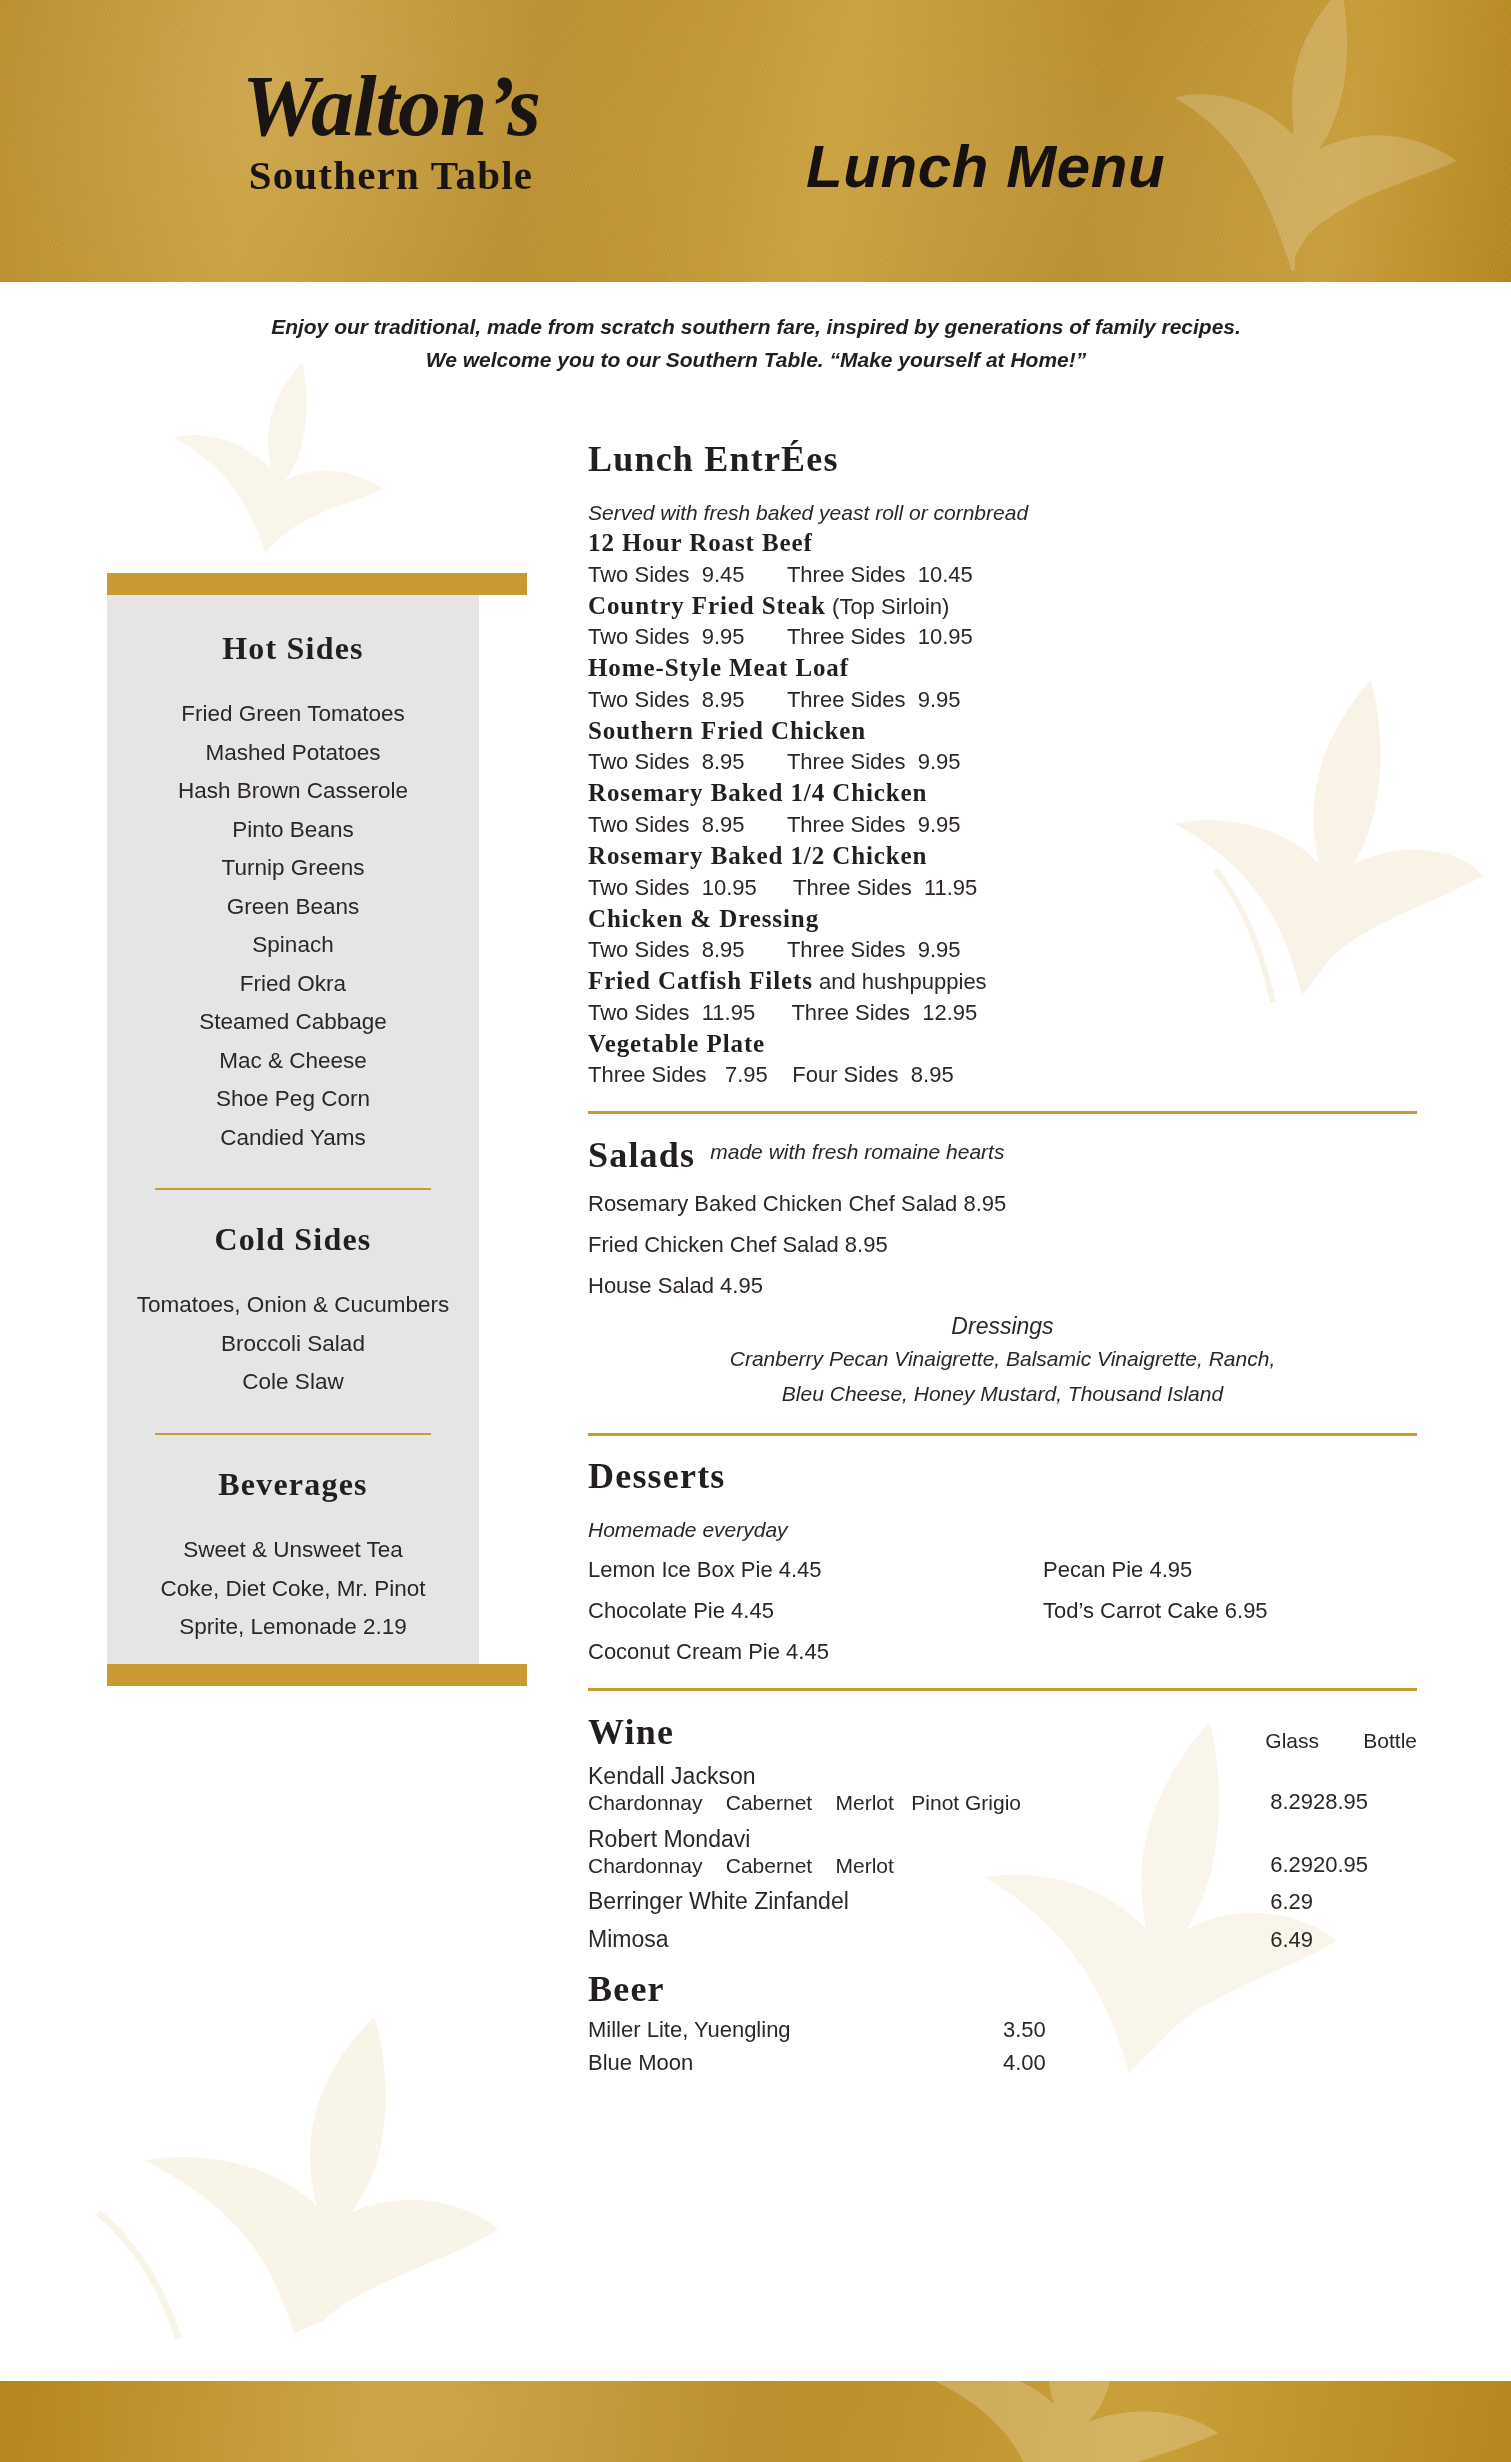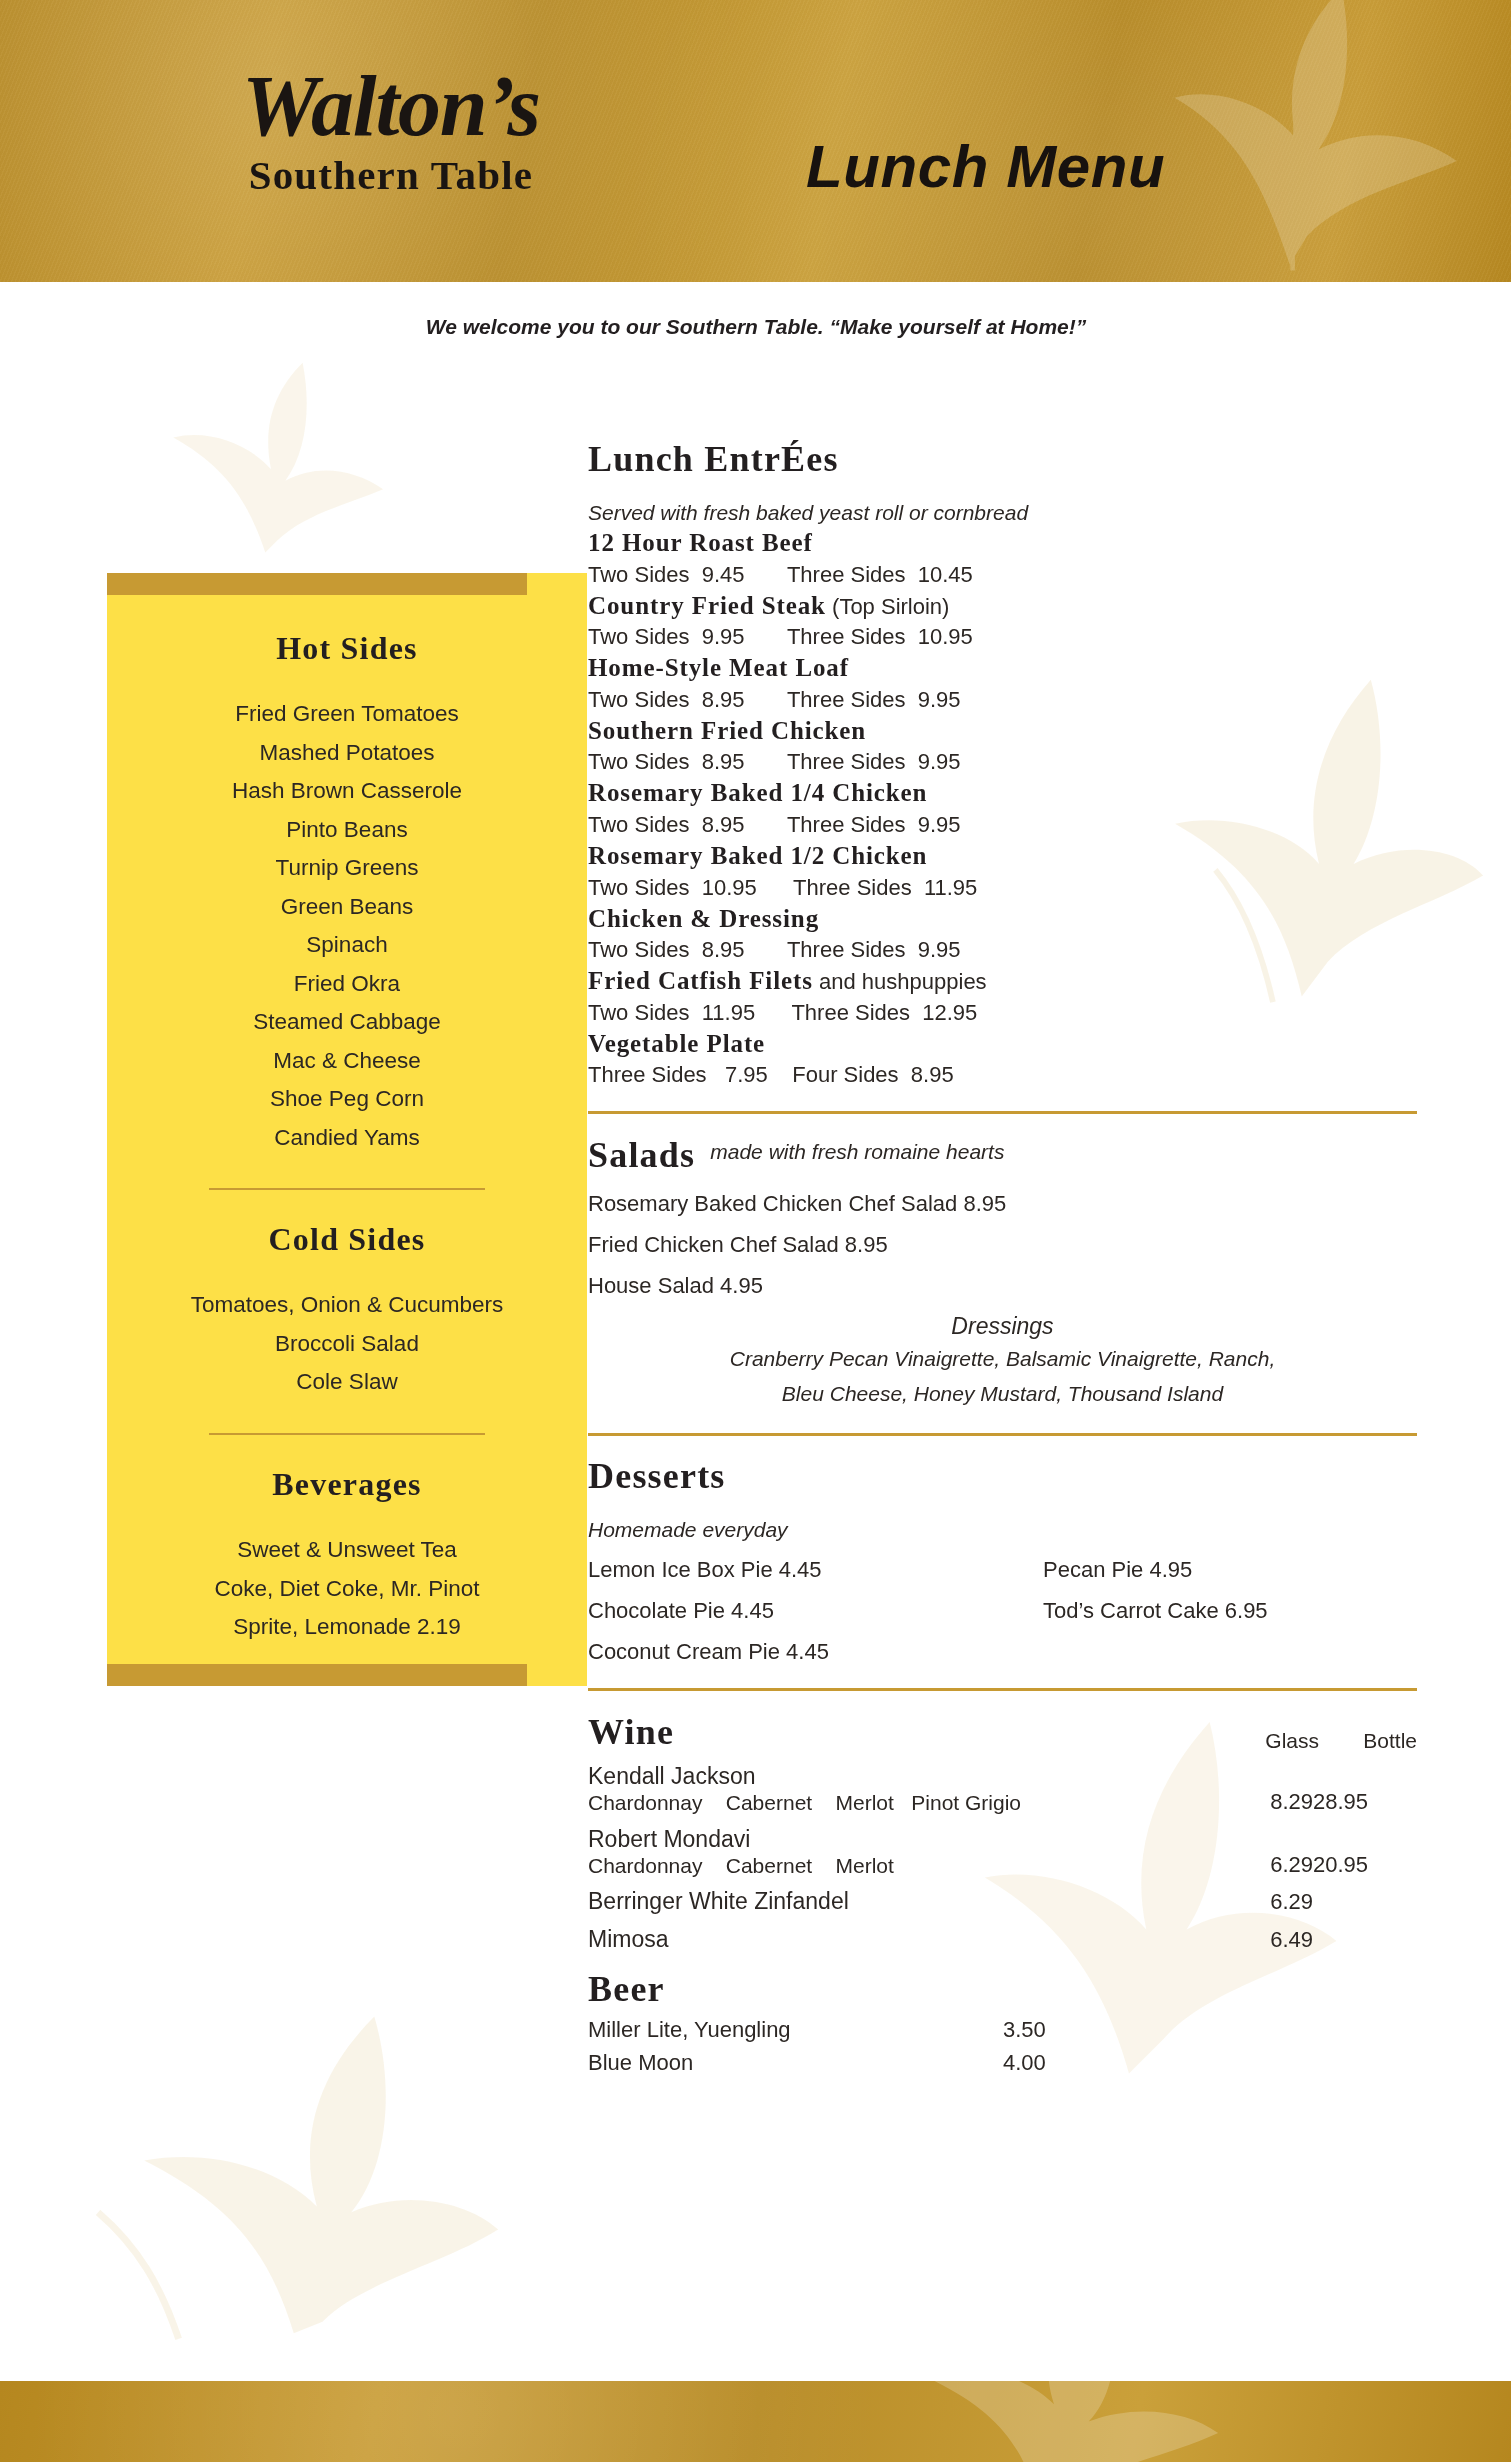--- a/index.html
+++ b/index.html
@@ -87,22 +87,22 @@
     font-weight: bold;
     font-style: italic;
     line-height: 1.55;
     color: #231f20;
   }
 
   
   .sidebar {
     position: absolute;
     left: 107px; top: 573px;
-    width: 480px;
-    background: #fde047;
+    width: 372px;
+    background: #e5e5e5;
   }
   .sidebar-cap {
     width: 420px;
     height: 22px;
     background: #c79a33;
   }
   .sidebar-inner {
     padding: 35px 17.3px 17.3px 17.3px;
     text-align: center;
   }
@@ -328,20 +328,21 @@
 <div class="leaf" style="left:75px; top:1976px; opacity:.5;">
   <svg width="426" height="369" viewBox="0 0 740 640">
     <g fill="#f4ead3">
       <path d="M380 620 C340 490 280 400 120 320 C230 300 350 330 420 400 C385 270 430 160 520 70 C555 190 545 330 480 410 C570 370 680 390 735 440 C640 500 500 530 430 600 Z"></path>
       <path d="M180 630 C150 540 110 470 40 410" stroke="#f4ead3" stroke-width="12" fill="none"></path>
     </g>
   </svg>
 </div>
 
 <div class="intro">
+  <div>Enjoy our traditional, made from scratch southern fare, inspired by generations of family recipes.</div>
   <div>We welcome you to our Southern Table. “Make yourself at Home!”</div>
 </div>
 
 <div class="sidebar">
   <div class="sidebar-cap"></div>
   <div class="sidebar-inner">
 
     <div class="side-heading">Hot Sides</div>
     <div class="side-item">Fried Green Tomatoes</div>
     <div class="side-item">Mashed Potatoes</div>

